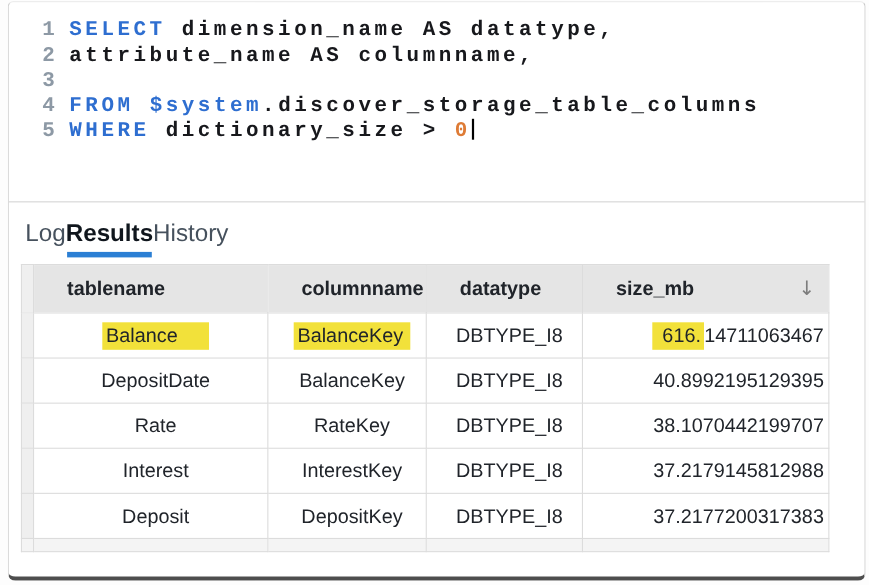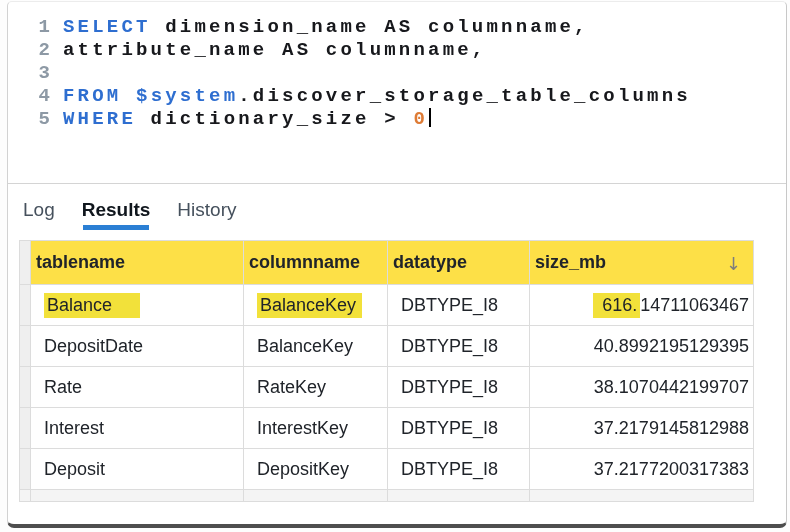--- a/index.html
+++ b/index.html
@@ -28,35 +28,35 @@
   .code-line { display:flex; height:23px; line-height:23px; white-space:pre; }
   .line-num { width:45px; text-align:right; margin-right:10px; color:var(--lnum,#8d99a5); }
   .seg-k { color:var(--kw,#2e6ed0); }
   .seg-n { color:var(--num,#de7b35); }
   .caret { display:inline-block; width:2px; height:19px; background:#000; vertical-align:-3px; margin-left:1px; }
 
   
   .divider { position:absolute; left:0; right:0; top:181px; height:1px; background:#d4d4d4; }
 
   
-  .tabs { position:absolute; left:15px; top:197px; display:flex; gap:27px; font-size:19px; color:#46515d; }
+  .tabs { position:absolute; left:15px; top:197px; display:flex; font-size:22px; color:#46515d; }
   .tab { position:relative; padding-bottom:9px; cursor:pointer; }
   .tab.active { color:#10161d; font-weight:bold;text-align:right; }
   .tab.active::after { content:""; position:absolute; left:1px; right:1px; bottom:0; height:5px; background:var(--accent,#2b7fd4); }
 
   
   .results-table {
     position:absolute; left:11px; top:238px;
     border-collapse:collapse; table-layout:fixed;
     font-size:18px; color:#20242a;
   }
-  .results-table th, .results-table td { border:1px solid #dcdcdc; overflow:hidden; white-space:nowrap; }
+  .results-table th, .results-table td { border:1px solid #dcdcdc; overflow:hidden; white-space:nowrap;text-align:center; }
   .results-table thead th {
-    height:44px; background:#fde047; text-align:left;
-    font-weight:bold; font-size:18px; padding:0 0 0 5px; position:relative;
+    height:44px; background:#e5e5e5; text-align:left;
+    font-weight:bold; font-size:18px; padding:0 0 0 30px; position:relative;
   }
   .results-table tbody td { height:41px; background:#fff; padding:0 4px 0 13px; }
   .results-table .sel { background:#efefef; padding:0; }
   .results-table td.align-right { text-align:right; }
   .results-table tr.partial td { height:12px; background:#f4f4f4; }
   .sort-arrow {
     position:absolute; right:12px; top:50%; transform:translateY(-50%);
     color:#7d7d7d; font-weight:normal; font-size:18px;
     font-family:"DejaVu Sans", sans-serif; cursor:pointer;
   }
@@ -65,21 +65,21 @@
   tbody tr:first-child td:nth-child(3) .hl { padding-right:6px; }
   tbody tr:first-child td:nth-child(5) .hl { padding-left:9px;margin-top:22px; }     
 </style>
 </head>
 <body>
 
 <div id="root">
   <div class="frame">
 
     <div class="editor" id="editor">
-        <div class="code-line"><span class="line-num">1</span><span class="code-text"><span class="seg-k">SELECT</span><span class="seg-p"> dimension_name AS columnname,</span></span></div>
+        <div class="code-line"><span class="line-num">1</span><span class="code-text"><span class="seg-k">SELECT</span><span class="seg-p"> dimension_name AS datatype,</span></span></div>
         <div class="code-line"><span class="line-num">2</span><span class="code-text"><span class="seg-p">attribute_name AS columnname,</span></span></div>
         <div class="code-line"><span class="line-num">3</span></div>
         <div class="code-line"><span class="line-num">4</span><span class="code-text"><span class="seg-k">FROM</span><span class="seg-p"> </span><span class="seg-k">$system</span><span class="seg-p">.discover_storage_table_columns</span></span></div>
         <div class="code-line"><span class="line-num">5</span><span class="code-text"><span class="seg-k">WHERE</span><span class="seg-p"> dictionary_size &gt; </span><span class="seg-n">0</span><span class="caret"></span></span></div>
       </div>
 
     <div class="divider"></div>
 
     <div class="tabs" id="tabs">
         <div class="tab">Log</div>

